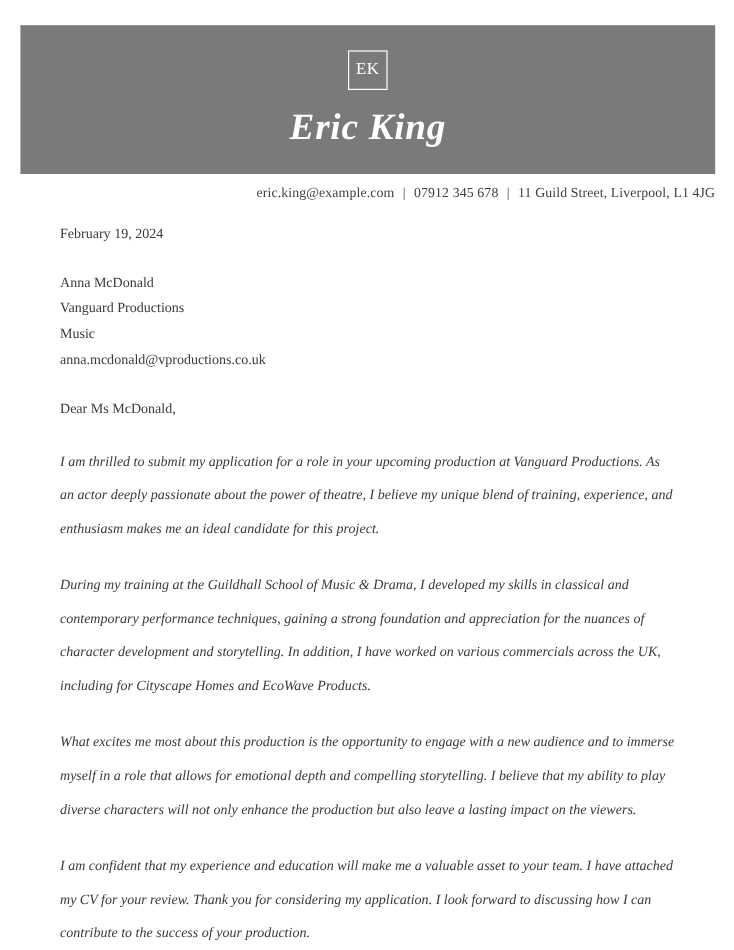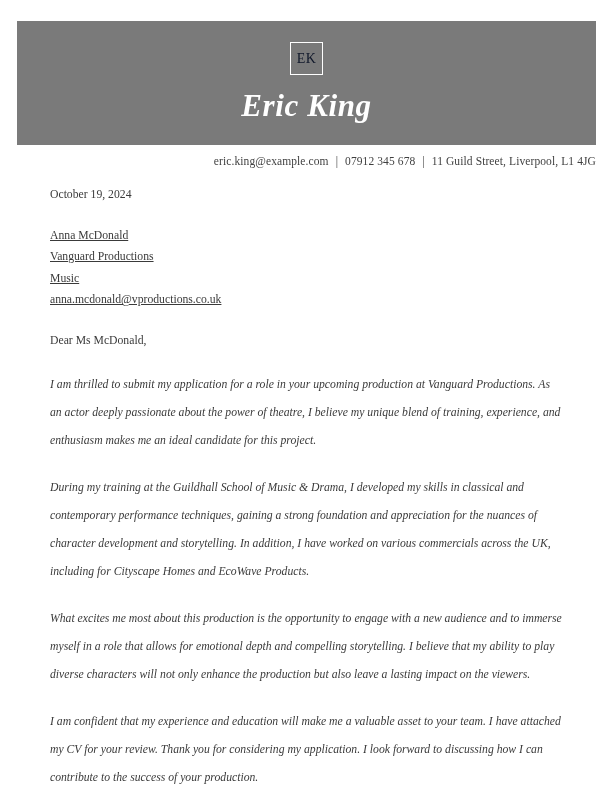--- a/index.html
+++ b/index.html
@@ -40,21 +40,21 @@
   }
 
   .monogram {
     width: 33px;
     height: 33px;
     border: 1.5px solid #ffffff;
     box-sizing: border-box;
     display: flex;
     align-items: center;
     justify-content: center;
-    color: #0f172a;
+    color: #ffffff;
     font-size: 14px;
     letter-spacing: 0.5px;
     font-family: "Liberation Serif", "DejaVu Serif", serif;
     line-height: 1;
   }
 
   .full-name {
     margin-top: 14px;
     color: #ffffff;
     font-size: 31px;
@@ -94,21 +94,20 @@
     color: #3a3a3a;
     text-align: left;
   }
 
   .date-line {
     margin: 0 0 19px 0;
   }
 
   .recipient {
     margin: 16px 0 19px 0;
-    text-decoration: underline;
   }
   .recipient-line {
     margin: 0;
     line-height: 21.6px;
   }
 
   .salutation {
     margin: 4px 0 19px 0;
   }
 
@@ -139,21 +138,21 @@
   <div class="contact-line">
     <span>eric.king@example.com</span>
     <span class="contact-sep">|</span>
     <span>07912 345 678</span>
     <span class="contact-sep">|</span>
     <span>11 Guild Street, Liverpool, L1 4JG</span>
   </div>
 
   <div class="letter">
 
-    <p class="date-line">October 19, 2024</p>
+    <p class="date-line">February 19, 2024</p>
 
     <div class="recipient">
       <p class="recipient-line">Anna McDonald</p>
       <p class="recipient-line">Vanguard Productions</p>
       <p class="recipient-line">Music</p>
       <p class="recipient-line">anna.mcdonald@vproductions.co.uk</p>
     </div>
 
     <p class="salutation">Dear Ms McDonald,</p>
 

